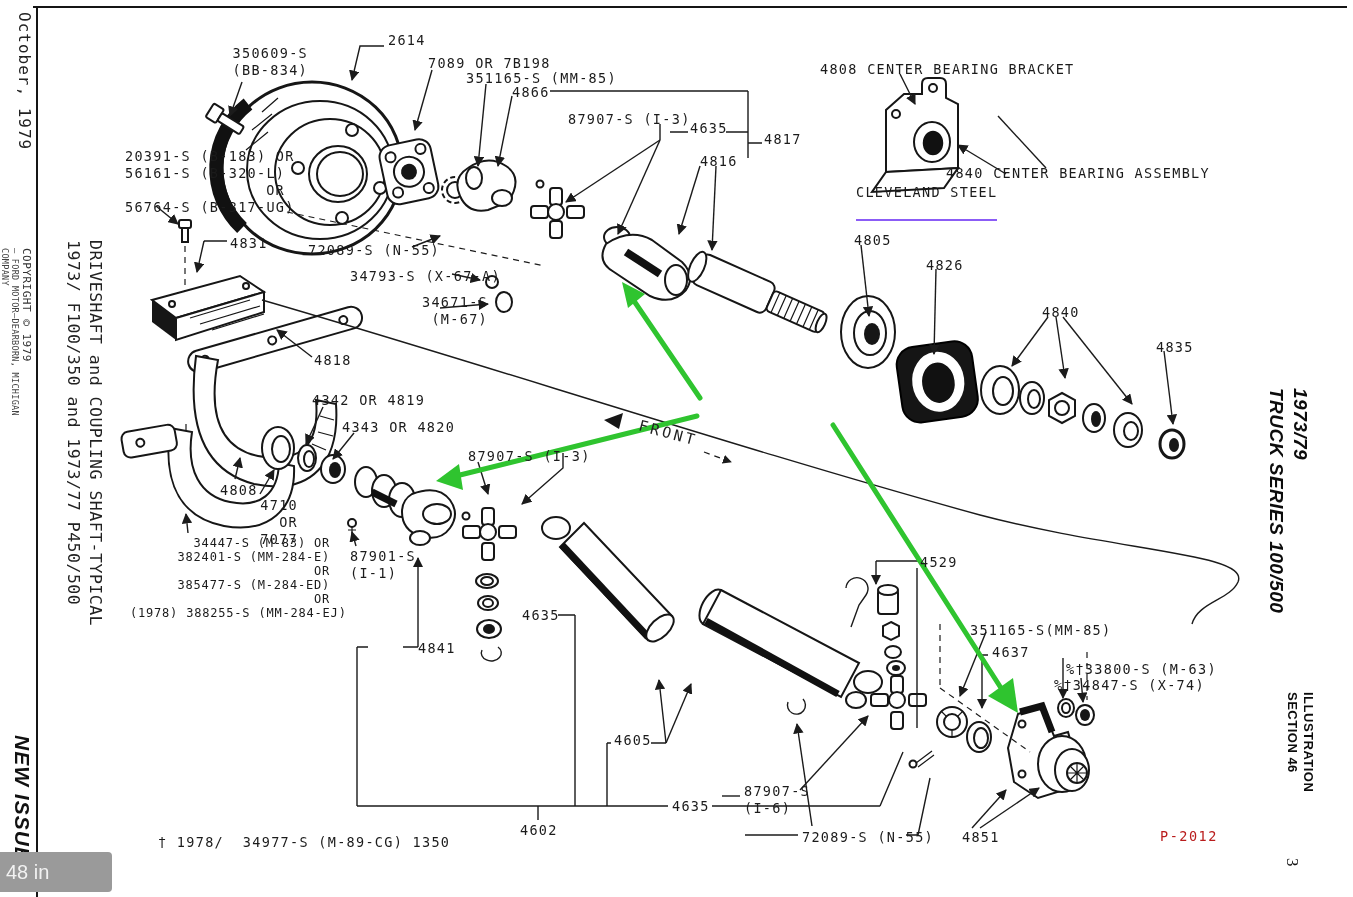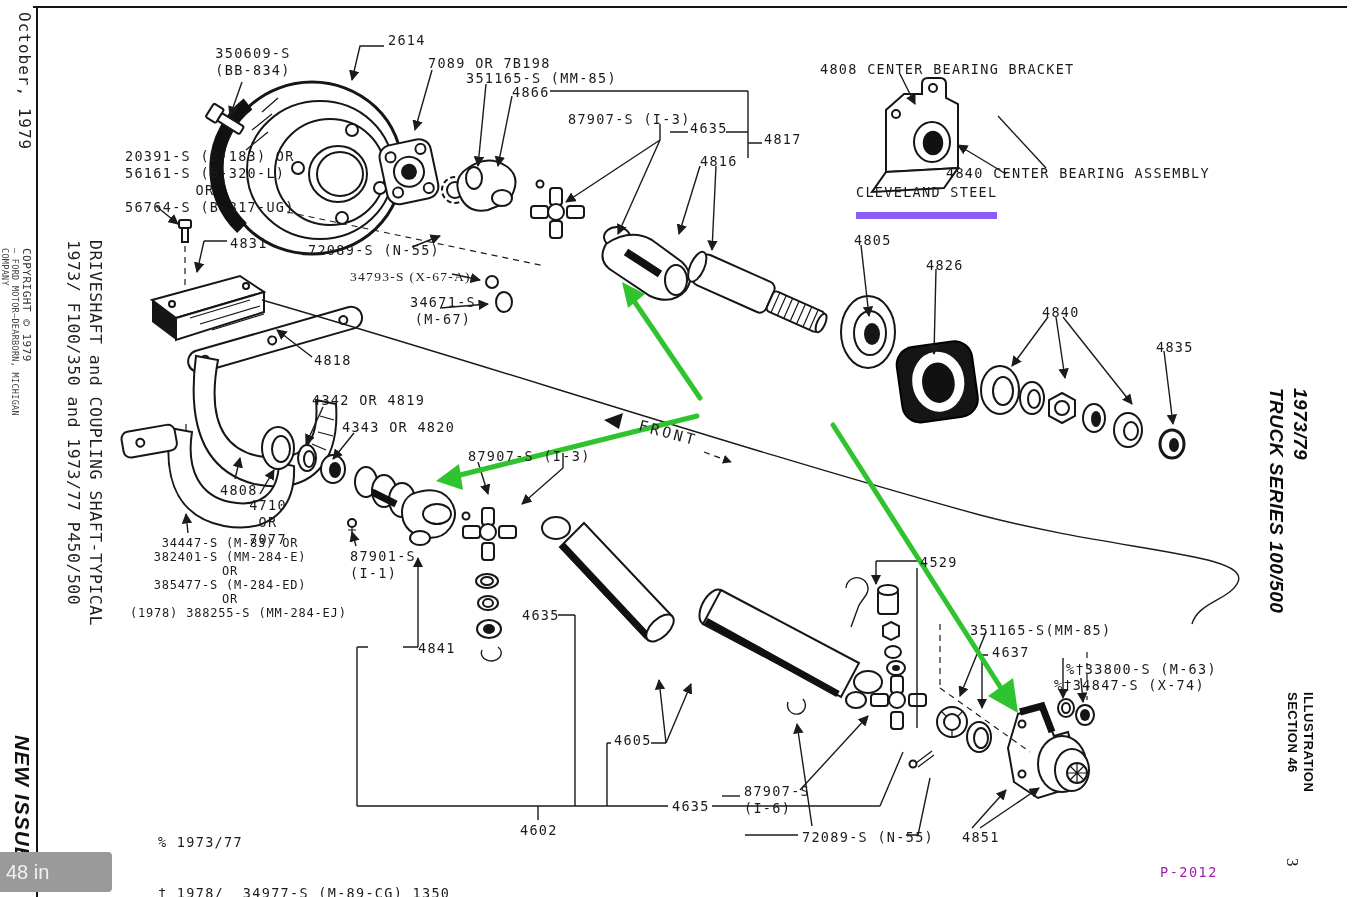--- a/index.html
+++ b/index.html
@@ -9,38 +9,38 @@
   .ld{stroke:#1b1b1b;stroke-width:1.4;fill:none;}
   .dsh{stroke:#1b1b1b;stroke-width:1.2;fill:none;stroke-dasharray:6 5;}
   .p{stroke:#161616;stroke-width:2;fill:#fff;}
   .p3{stroke:#161616;stroke-width:3;fill:#fff;}
   .pt{stroke:#161616;stroke-width:1.2;fill:none;}
   .pf{fill:#161616;stroke:none;}
   .grn{stroke:var(--green,#2fc42f);stroke-width:5;stroke-linecap:round;}
   .grnf{fill:var(--green,#2fc42f);}
   .lbl{position:absolute;font:13.5px "DejaVu Sans Mono",monospace;letter-spacing:1.3px;
        color:#1b1b1b;white-space:pre;line-height:17px;z-index:3;}
-  .lbl.center{text-align:center;}
+  .lbl.center{text-align:right;}
   .lbl.small{font-size:12px;line-height:14px;letter-spacing:0.8px;}
-  .lbl.ul{border-bottom:7px solid #8b5cf6;padding-bottom:11px;}
+  .lbl.ul{border-bottom:2px solid #8b5cf6;padding-bottom:18px;}
   .rot{position:absolute;transform:rotate(90deg);transform-origin:top left;z-index:3;}
   .mono-side{font:16px "DejaVu Sans Mono",monospace;color:#222;letter-spacing:1px;}
   .copy1{font:11px "DejaVu Sans Mono",monospace;color:#333;letter-spacing:0.5px;}
   .copy2{font:8.5px "DejaVu Sans Mono",monospace;color:#444;letter-spacing:0.3px;line-height:10px;}
   .newissue{font:italic bold 21px "Liberation Sans",sans-serif;color:#111;letter-spacing:1px;}
   .titleblk{font:16.5px "DejaVu Sans Mono",monospace;color:#222;letter-spacing:0.5px;line-height:22px;}
   .series{font:italic bold 19px "Liberation Sans",sans-serif;color:#0c0c0c;line-height:24px;letter-spacing:0.5px;}
   .sect{font:bold 13px "Liberation Sans",sans-serif;color:#0c0c0c;line-height:16px;letter-spacing:0.5px;}
   .pgnum{font:17px "DejaVu Sans Serif",serif;color:#111;}
   .phase{position:absolute;left:697px;top:398px;font:bold 28px "Liberation Sans",sans-serif;
          color:var(--green,#2fc42f);z-index:4;}
   .front{position:absolute;left:638px;top:424px;font:15px "DejaVu Sans Mono",monospace;
          letter-spacing:3px;color:#222;transform:rotate(15deg);z-index:3;}
   .fig{position:absolute;left:1160px;top:828px;font:13.5px "DejaVu Sans Mono",monospace;
-       letter-spacing:1.5px;color:#a21caf;z-index:3;margin-top:36px;}
+       letter-spacing:1.5px;color:#b91c1c;z-index:3;}
   .border-top{position:absolute;left:33px;top:6px;width:1314px;height:2px;background:#151515;z-index:2;}
   .border-left{position:absolute;left:36px;top:6px;width:2px;height:891px;background:#151515;z-index:2;}
   .badge{position:absolute;left:0px;top:852px;width:112px;height:40px;background:#9a9a9a;
          border-radius:0 4px 4px 0;color:#f2f2f2;font:20px "Liberation Sans",sans-serif;
          display:flex;align-items:center;padding-left:6px;box-sizing:border-box;z-index:5;}
 </style>
 </head>
 <body>
 
 <div id="page">
@@ -67,21 +67,20 @@
   </div>
   <div class="rot sect" style="left:1316px;top:692px;width:115px">
     <div>ILLUSTRATION</div>
     <div>SECTION 46</div>
   </div>
   <div class="rot pgnum" style="left:1302px;top:858px;width:30px">3</div>
 
   <div class="fig">P-2012</div>
 
   <div class="lbl" style="left:158px;top:800px">
-    <div>% 1973/77</div>
     <div>† 1978/  34977-S (M-89-CG) 1350</div>
     
     
   </div>
 
   <div class="front">FRONT</div>
 
   <div class="badge">48 in</div>
 
   <div id="callouts">
@@ -93,21 +92,21 @@
       <div class="lbl" style="left: 568px; top: 111px;"><div>87907-S (I-3)</div></div>
       <div class="lbl" style="left: 690px; top: 120px;"><div>4635</div></div>
       <div class="lbl" style="left: 764px; top: 131px;"><div>4817</div></div>
       <div class="lbl" style="left: 700px; top: 153px;"><div>4816</div></div>
       <div class="lbl" style="left: 820px; top: 61px;"><div>4808 CENTER BEARING BRACKET</div></div>
       <div class="lbl" style="left: 946px; top: 165px;"><div>4840 CENTER BEARING ASSEMBLY</div></div>
       <div class="lbl ul" style="left: 856px; top: 184px;"><div>CLEVELAND STEEL</div></div>
       <div class="lbl center" style="left: 125px; top: 148px; width: 160px;"><div>20391-S (B-183) OR</div><div>56161-S (B-320-L)</div><div>OR</div><div>56764-S (B-317-UG)</div></div>
       <div class="lbl" style="left: 230px; top: 235px;"><div>4831</div></div>
       <div class="lbl" style="left: 308px; top: 242px;"><div>72089-S (N-55)</div></div>
-      <div class="lbl" style="left: 350px; top: 268px; font-family: Liberation Serif, serif;"><div>34793-S (X-67-A)</div></div>
+      <div class="lbl" style="left: 350px; top: 268px;"><div>34793-S (X-67-A)</div></div>
       <div class="lbl center" style="left: 398px; top: 294px; width: 90px;"><div>34671-S</div><div>(M-67)</div></div>
       <div class="lbl" style="left: 314px; top: 352px;"><div>4818</div></div>
       <div class="lbl" style="left: 312px; top: 392px;"><div>4342 OR 4819</div></div>
       <div class="lbl" style="left: 342px; top: 419px;"><div>4343 OR 4820</div></div>
       <div class="lbl" style="left: 854px; top: 232px;"><div>4805</div></div>
       <div class="lbl" style="left: 926px; top: 257px;"><div>4826</div></div>
       <div class="lbl" style="left: 1042px; top: 304px;"><div>4840</div></div>
       <div class="lbl" style="left: 1156px; top: 339px;"><div>4835</div></div>
       <div class="lbl" style="left: 220px; top: 482px;"><div>4808</div></div>
       <div class="lbl center" style="left: 238px; top: 497px; width: 60px;"><div>4710</div><div>OR</div><div>7077</div></div>

